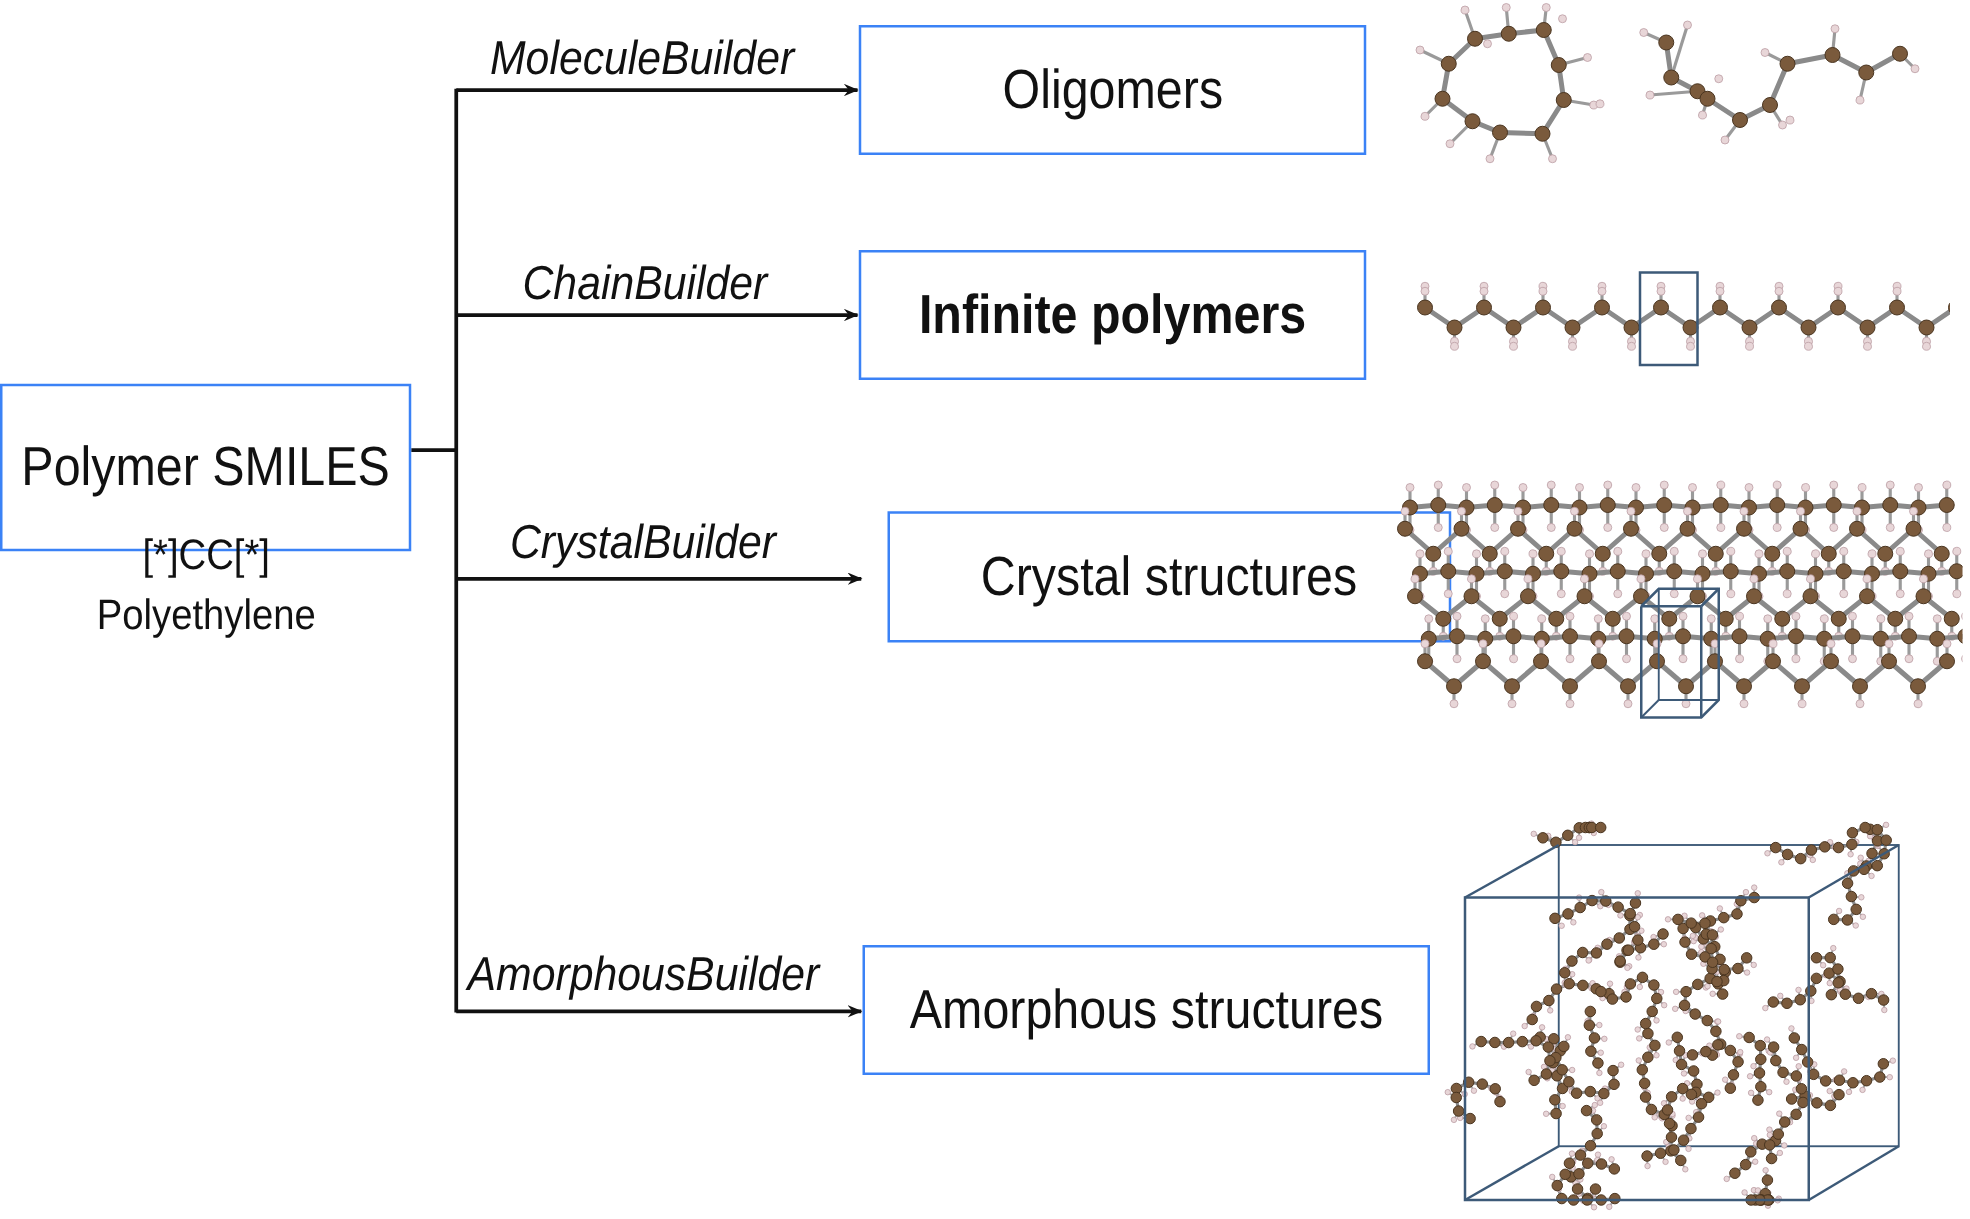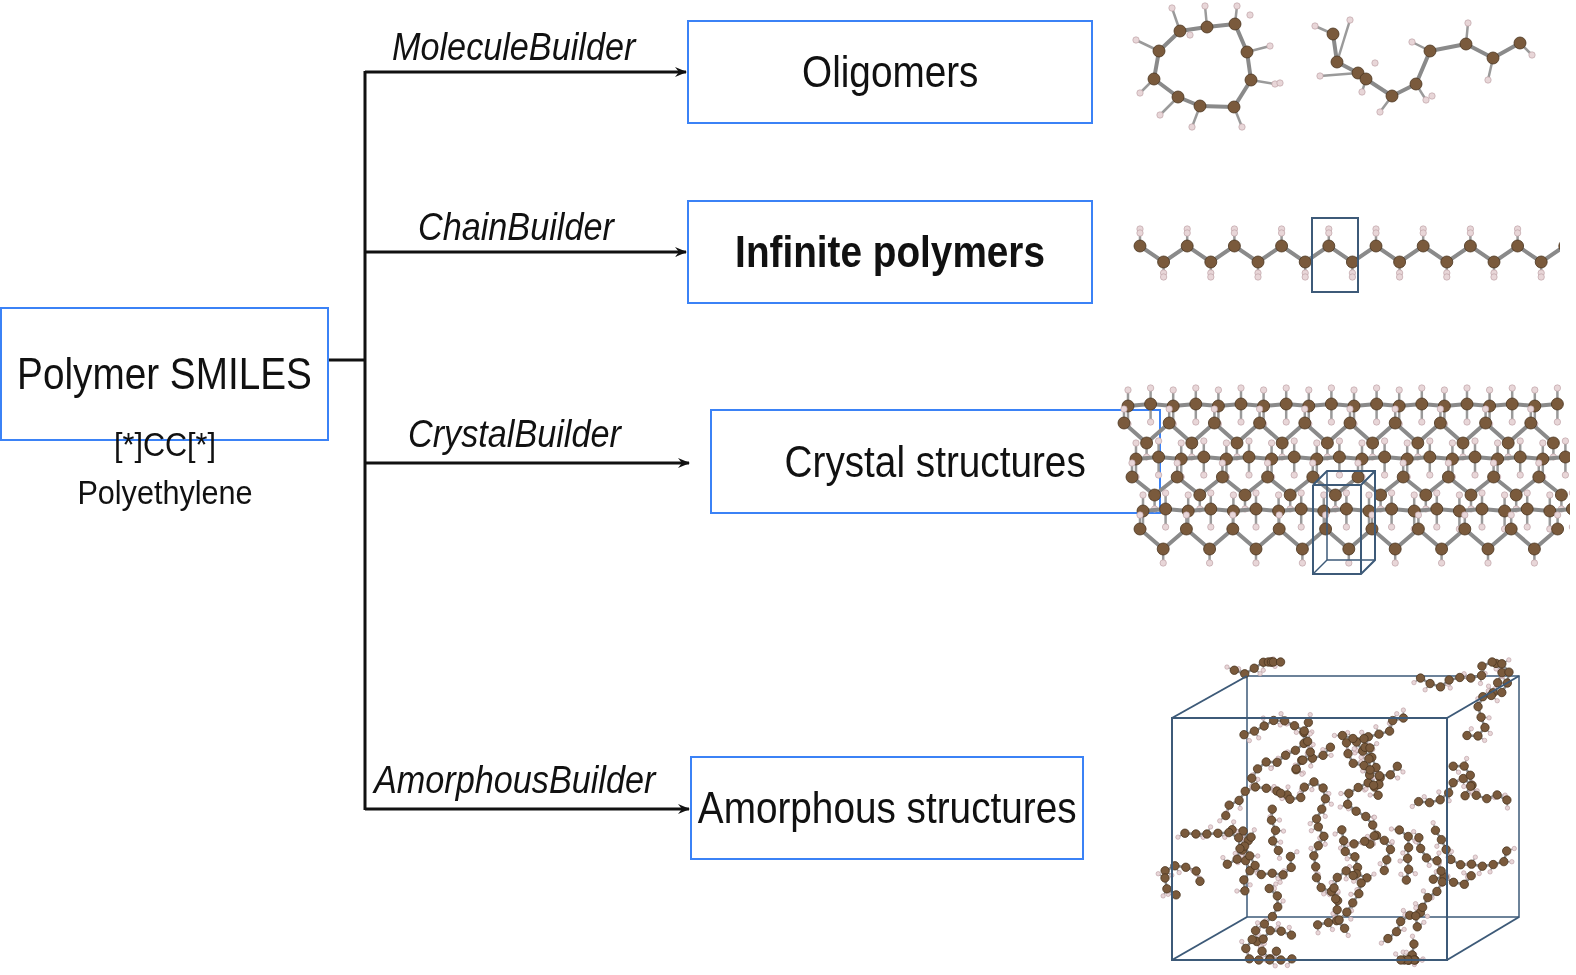--- a/index.html
+++ b/index.html
@@ -46,21 +46,21 @@
 
 <div class="box" style="left:687px; top:20px; width:406px; height:104px;">
   <span>Oligomers</span>
 </div>
 <div class="box" style="left:687px; top:200px; width:406px; height:104px;font-weight:bold;">
   <span>Infinite polymers</span>
 </div>
 <div class="box" style="left:690px; top:409px; width:451px; height:105px;margin-left:20px;">
   <span>Crystal structures</span>
 </div>
-<div class="box" style="left:690px; top:756px; width:394px; height:104px;">
+<div class="box" style="left:690px; top:756px; width:454px; height:104px;">
   <span>Amorphous structures</span>
 </div>
 
 <svg class="mol" id="mol-oligomers" style="left:1130px; top:0px;" width="420" height="140">
     <line x1="50" y1="31" x2="77" y2="27" stroke="#8a8a8a" stroke-width="4" stroke-linecap="round"></line>
     <line x1="77" y1="27" x2="105" y2="24" stroke="#8a8a8a" stroke-width="4" stroke-linecap="round"></line>
     <line x1="105" y1="24" x2="117" y2="52" stroke="#8a8a8a" stroke-width="4" stroke-linecap="round"></line>
     <line x1="117" y1="52" x2="121" y2="80" stroke="#8a8a8a" stroke-width="4" stroke-linecap="round"></line>
     <line x1="121" y1="80" x2="104" y2="107" stroke="#8a8a8a" stroke-width="4" stroke-linecap="round"></line>
     <line x1="104" y1="107" x2="70" y2="106" stroke="#8a8a8a" stroke-width="4" stroke-linecap="round"></line>

